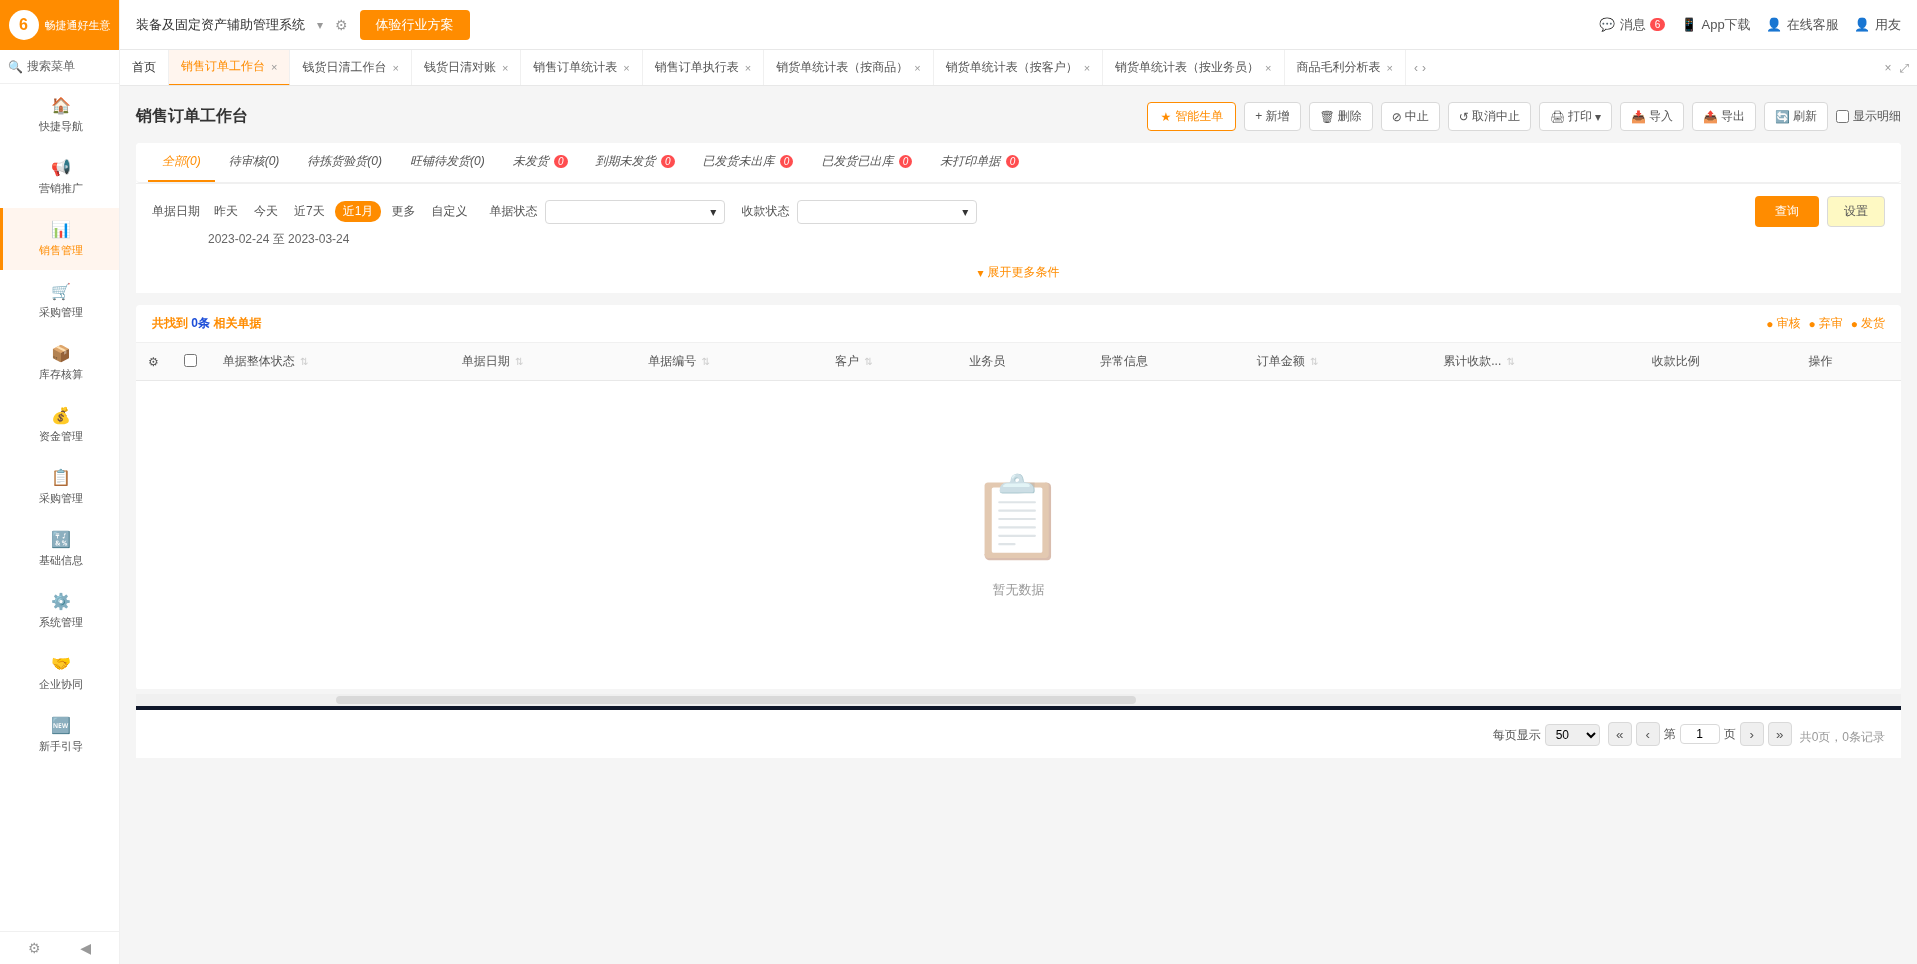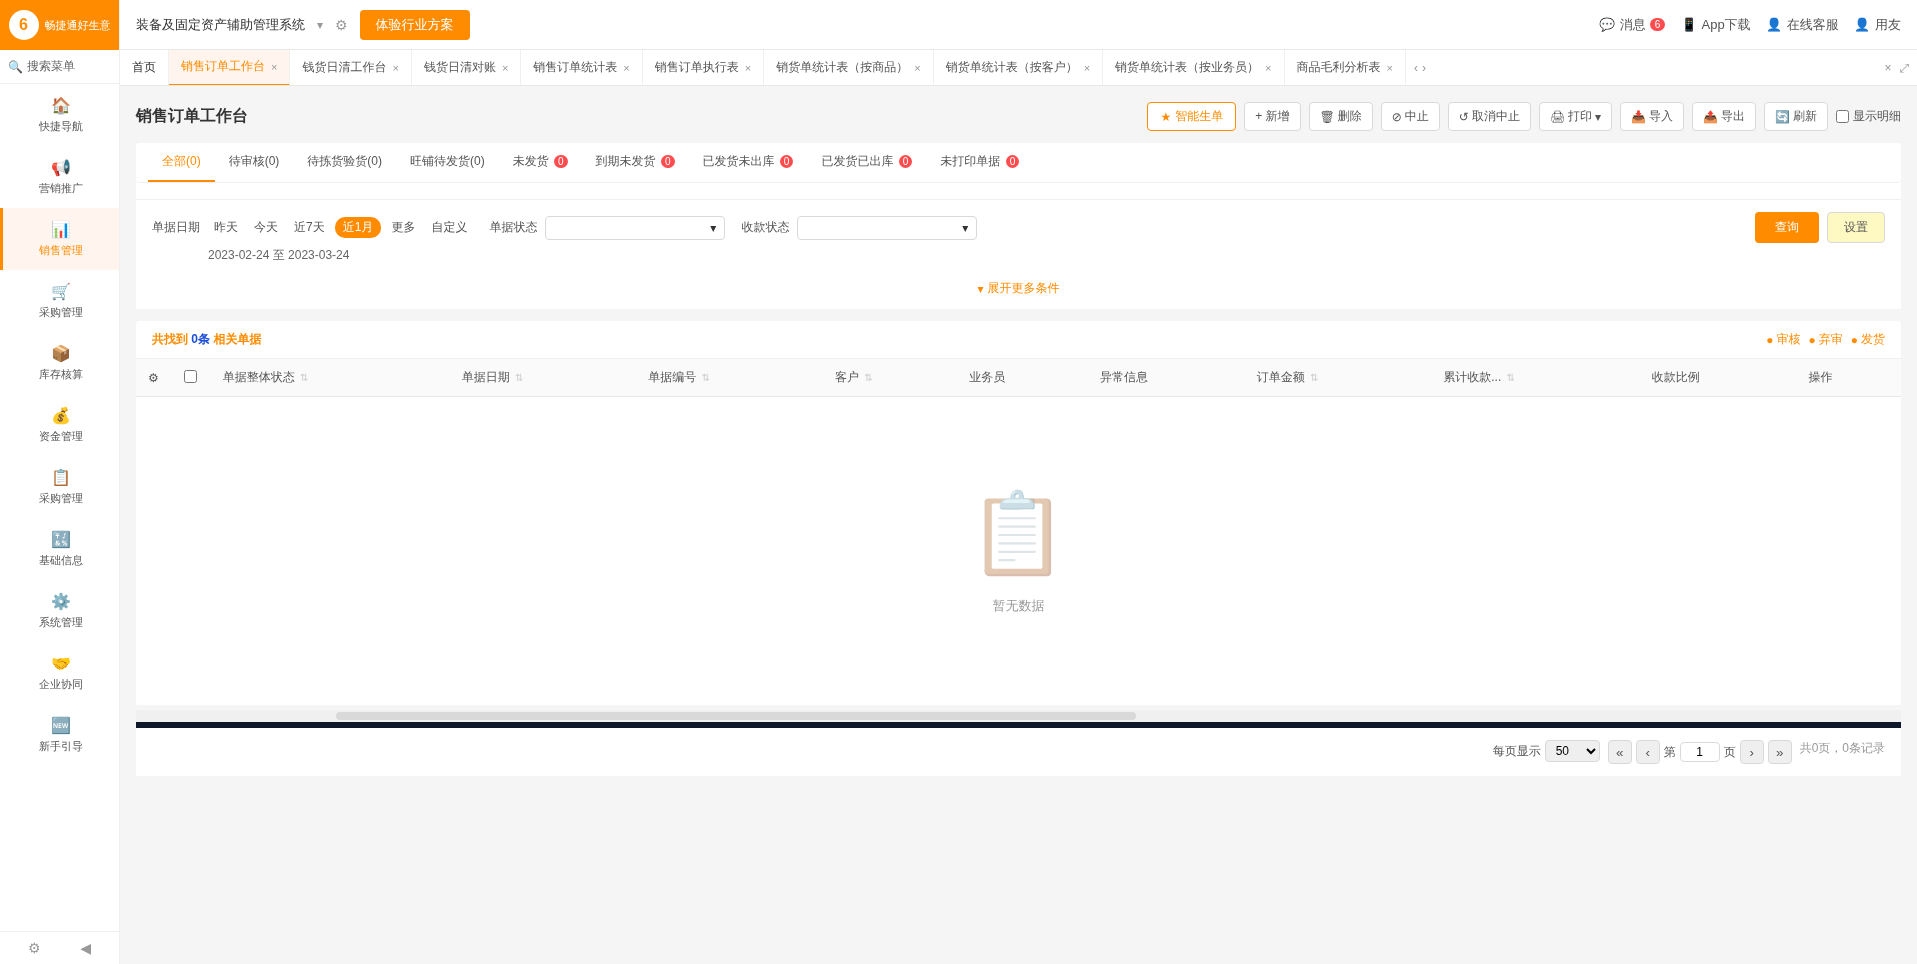--- a/index.html
+++ b/index.html
@@ -43,21 +43,21 @@
     .content { flex: 1; overflow: auto; padding: 16px; background: #f5f5f5; }
 
     
     .page-header { display: flex; align-items: center; justify-content: space-between; margin-bottom: 12px; }
     .page-title { font-size: 16px; font-weight: 600; color: #333; }
     .page-actions { display: flex; align-items: center; gap: 8px; }
     .btn-smart { background: #fff; border: 1px solid #ff8c00; color: #ff8c00; border-radius: 4px; padding: 5px 12px; font-size: 12px; cursor: pointer; display: flex; align-items: center; gap: 4px; }
     .btn-action { background: #fff; border: 1px solid #d9d9d9; color: #555; border-radius: 4px; padding: 5px 10px; font-size: 12px; cursor: pointer; display: flex; align-items: center; gap: 3px; }
 
     
-    .filter-tabs { background: #fff; border-radius: 4px; padding: 0 12px; display: flex; align-items: center; gap: 0; border-bottom: 1px solid #f0f0f0; margin-bottom: 16px; }
+    .filter-tabs { background: #fff; border-radius: 4px; padding: 0 12px; display: flex; align-items: center; gap: 0; border-bottom: 1px solid #f0f0f0; margin-bottom: 0; font-style: italic; }
     .filter-tab { padding: 10px 14px; font-size: 12px; cursor: pointer; color: #555; white-space: nowrap; border-bottom: 2px solid transparent; }
     .filter-tab.active { color: #ff8c00; border-bottom-color: #ff8c00; }
     .filter-tab .badge-red { background: #ff4d4f; color: #fff; border-radius: 10px; font-size: 10px; padding: 1px 4px; margin-left: 2px; }
 
     
     .search-area { background: #fff; padding: 12px 16px; border-top: 1px solid #f0f0f0; }
     .search-row { display: flex; align-items: center; gap: 16px; flex-wrap: wrap; }
     .search-field { display: flex; align-items: center; gap: 8px; }
     .search-label { color: #555; font-size: 12px; white-space: nowrap; }
     .date-quick { display: flex; align-items: center; gap: 4px; }
@@ -82,21 +82,21 @@
     td { padding: 10px 12px; border-bottom: 1px solid #f5f5f5; color: #333; }
     .th-checkbox { width: 40px; text-align: center; }
     .th-settings { width: 30px; }
 
     
     .empty-state { display: flex; flex-direction: column; align-items: center; justify-content: center; padding: 80px 0; }
     .empty-icon { font-size: 80px; margin-bottom: 16px; opacity: 0.4; }
     .empty-text { color: #999; font-size: 13px; }
 
     
-    .pagination { display: flex; align-items: flex-start; justify-content: flex-end; padding: 12px 16px; gap: 8px; background: #fff; border-top: 6px solid #0f172a; }
+    .pagination { display: flex; align-items: flex-end; justify-content: flex-end; padding: 12px 16px; gap: 8px; background: #fff; border-top: 4px solid #0f172a; }
     .page-size { display: flex; align-items: center; gap: 4px; font-size: 12px; color: #555; }
     .page-size select { border: 1px solid #d9d9d9; border-radius: 4px; padding: 2px 6px; font-size: 12px; }
     .page-nav { display: flex; align-items: center; gap: 4px; font-size: 12px; color: #555; }
     .page-btn { width: 24px; height: 24px; border: 1px solid #d9d9d9; border-radius: 4px; display: flex; align-items: center; justify-content: center; cursor: pointer; color: #555; }
     .page-input { border: 1px solid #d9d9d9; border-radius: 4px; padding: 2px 6px; font-size: 12px; width: 40px; text-align: center; }
     .page-total { font-size: 12px; color: #999; }
 
     
     .scrollbar-area { height: 12px; background: #f0f0f0; display: flex; align-items: center; padding: 0 200px; }
     .scrollbar-thumb { height: 8px; background: #d9d9d9; border-radius: 4px; width: 800px; }

